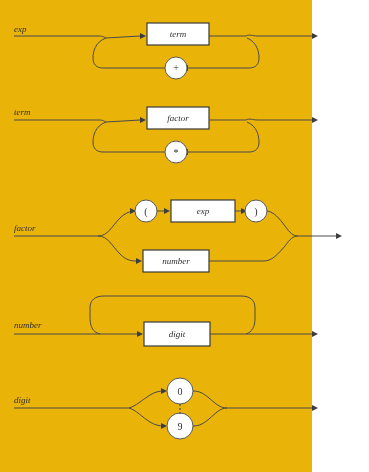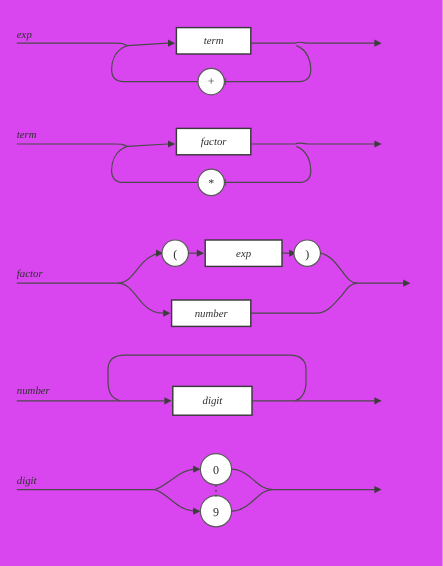--- a/index.html
+++ b/index.html
@@ -9,23 +9,23 @@
     background: #ffffff;
   }
   body {
     width: 369px;
     height: 472px;
     overflow: hidden;
     font-family: "Liberation Serif", serif;
   }
   #canvas {
     position: relative;
-    width: 369px;
+    width: 312px;
     height: 472px;
-    background: #d946ef;
+    background: #eab308;
   }
   svg.diagram-svg {
     position: absolute;
     left: 0;
     top: 0;
     width: 369px;
     height: 472px;
     display: block;
   }
   .rail {

